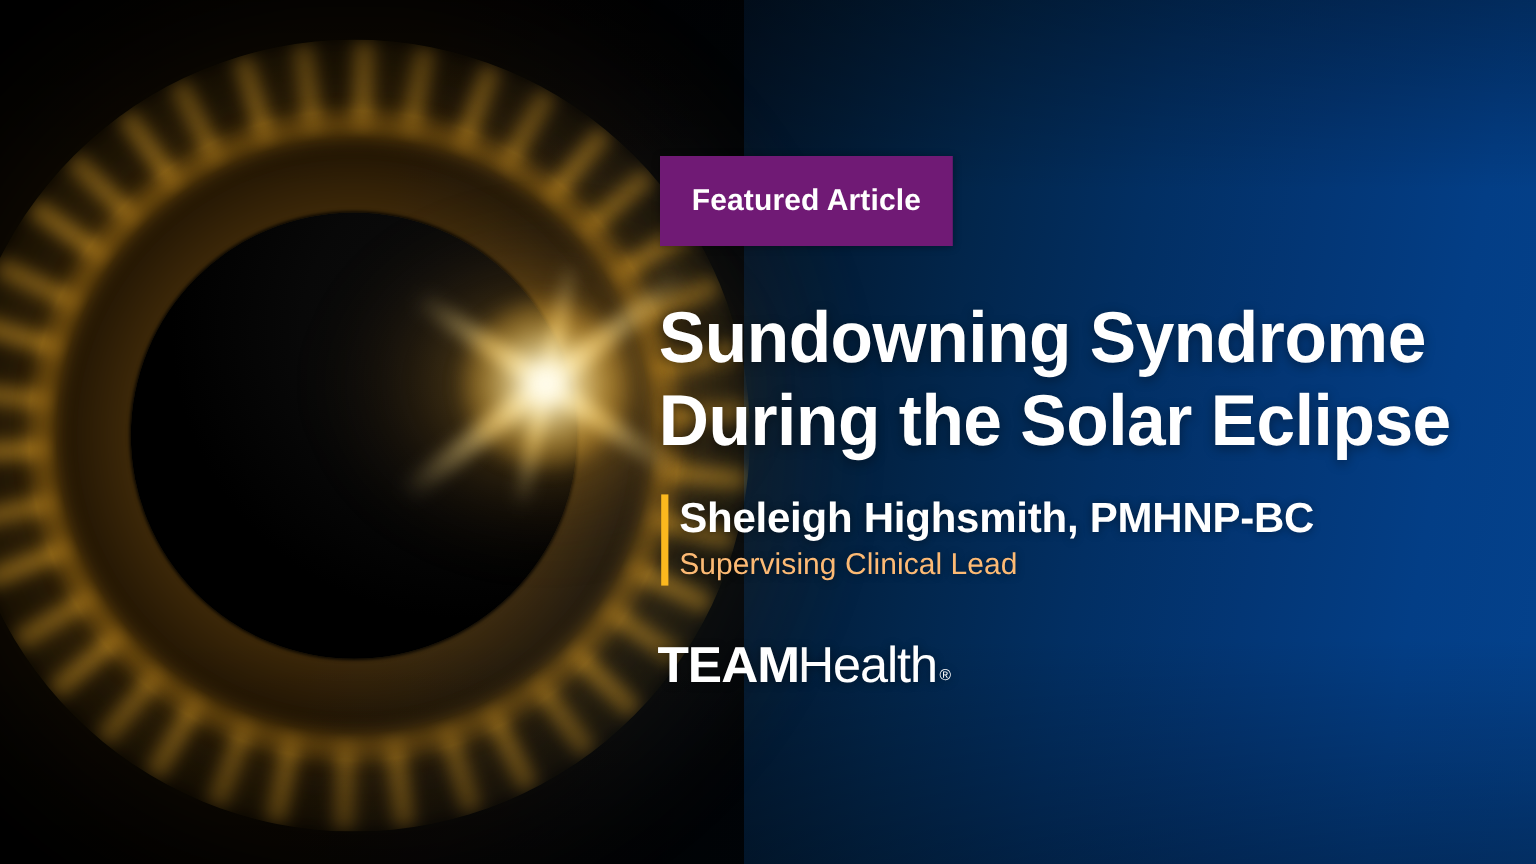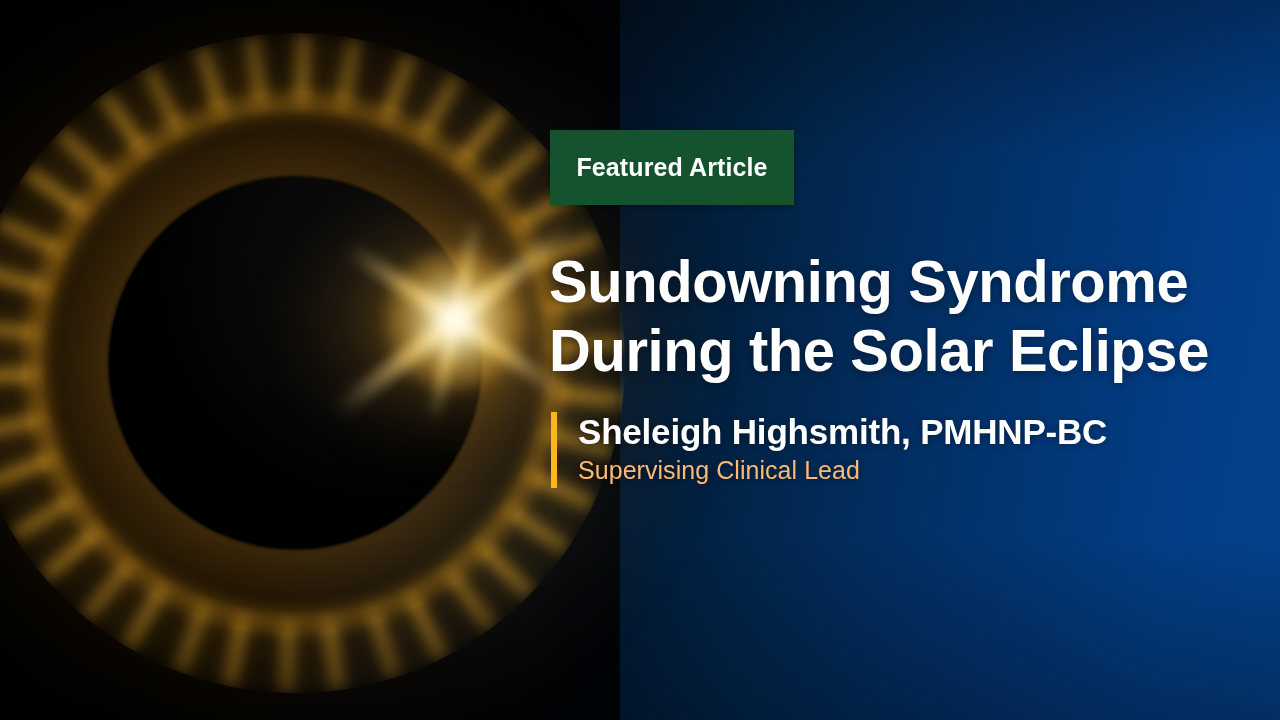--- a/index.html
+++ b/index.html
@@ -203,21 +203,21 @@
     top: 0;
     width: 700px;
     height: 720px;
   }
   #badge {
     position: absolute;
     left: 1px;
     top: 130px;
     width: 244px;
     height: 75px;
-    background: #14532d;
+    background: #701a75;
     display: flex;
     align-items: center;
     justify-content: center;
     box-shadow: 0 1px 6px rgba(0,0,0,0.35);
   }
   #badge-label {
     color: #ffffff;
     font-size: 25px;
     font-weight: bold;
     letter-spacing: 0.1px;
@@ -236,21 +236,21 @@
     transform-origin: left top;
     text-shadow: 0 2px 10px rgba(0,0,0,0.40);
   }
   #title .tline { display: block; white-space: nowrap; }
 
   #author-block {
     position: absolute;
     left: 2px;
     top: 410px;
     height: 80px;
-    padding-left: 27px;
+    padding-left: 15px;
   }
   #author-bar {
     position: absolute;
     left: 0; top: 2px;
     width: 6px; height: 76px;
     background: #fbb81e;
   }
   #author-name {
     color: #ffffff;
     font-size: 35px;
@@ -336,15 +336,20 @@
       <span class="tline">Sundowning Syndrome</span>
       <span class="tline">During the Solar Eclipse</span>
     </div>
 
     <div id="author-block">
       <div id="author-bar"></div>
       <div id="author-name">Sheleigh Highsmith, PMHNP-BC</div>
       <div id="author-role">Supervising Clinical Lead</div>
     </div>
 
+    <div id="logo">
+      <span id="logo-team">TEAM</span>
+      <span id="logo-health">Health</span>
+      <span id="logo-reg">®</span>
+    </div>
 
   </div>
 </div>
 
 </body></html>

